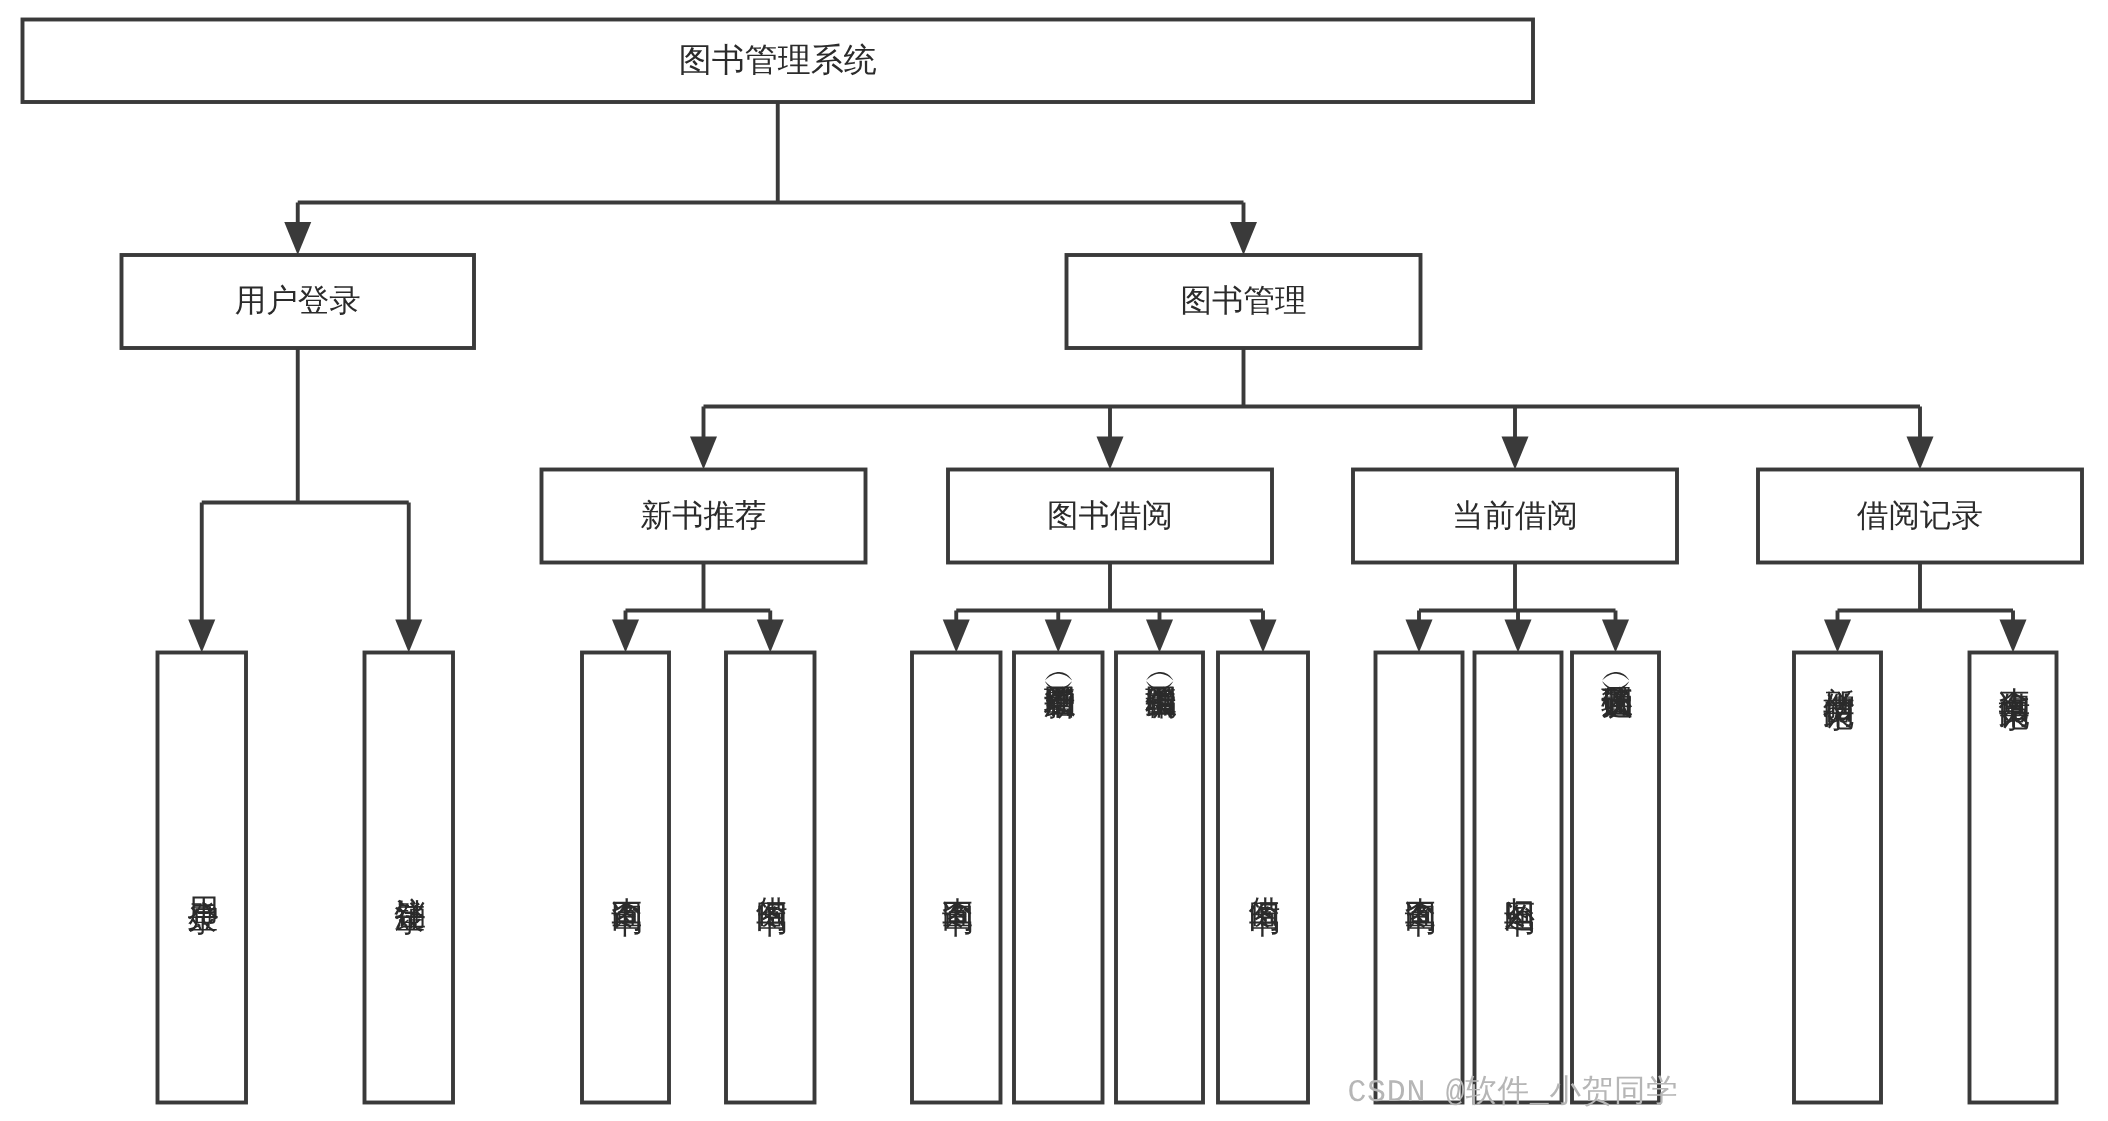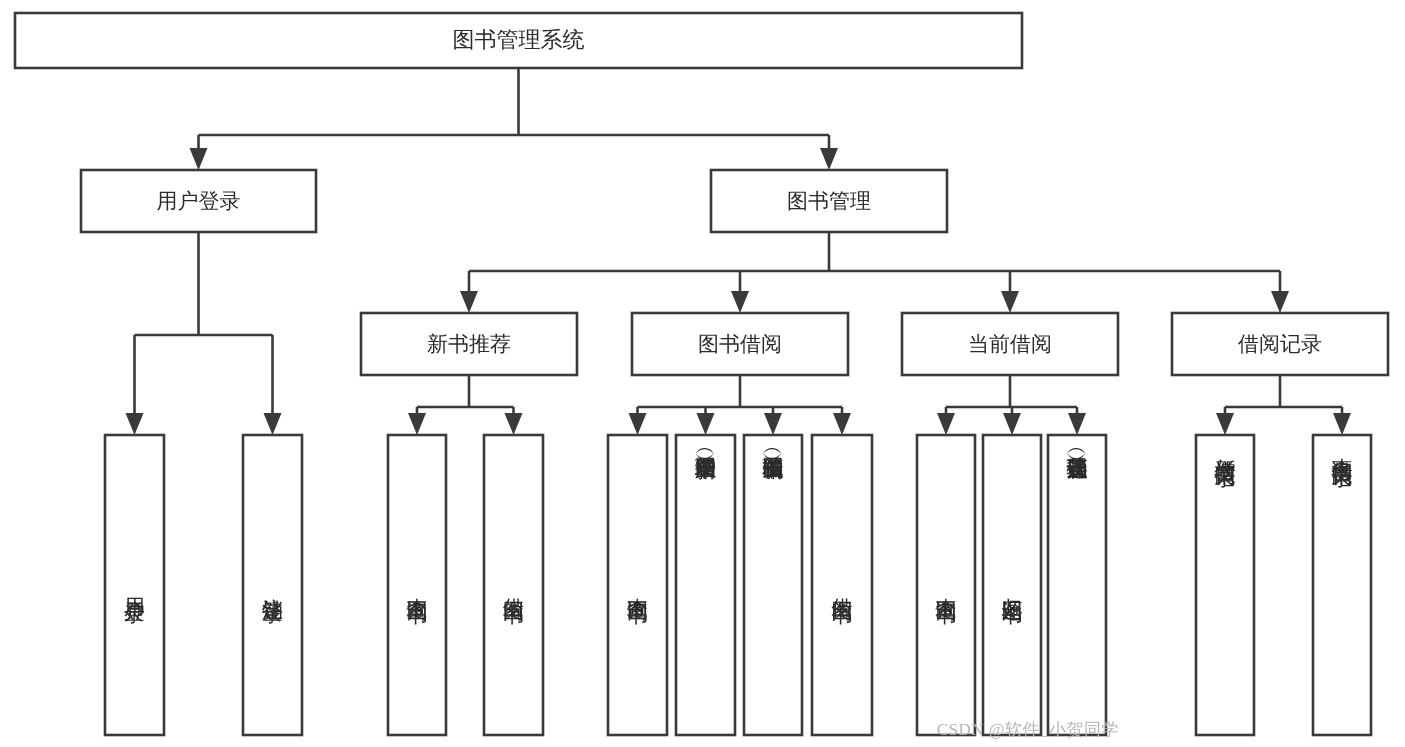--- a/index.html
+++ b/index.html
@@ -65,22 +65,22 @@
     font-size: 21px;
     line-height: 1.05;
     letter-spacing: 2px;
     color: #2b2b2b;
     white-space: nowrap;
   }
   .watermark {
     position: absolute;
     right: 8px;
     bottom: 6px;
-    font-family: Liberation Serif, serif;
-    font-size: 17px;
+    font-family: Liberation Mono, monospace;
+    font-size: 21px;
     color: #b6b6b6;
     letter-spacing: 0.5px;
     user-select: none;
   }
 </style>
 </head>
 <body>
 
 <div id="diagram-root">
   <svg id="tree-svg" viewBox="0 0 1405 747">

